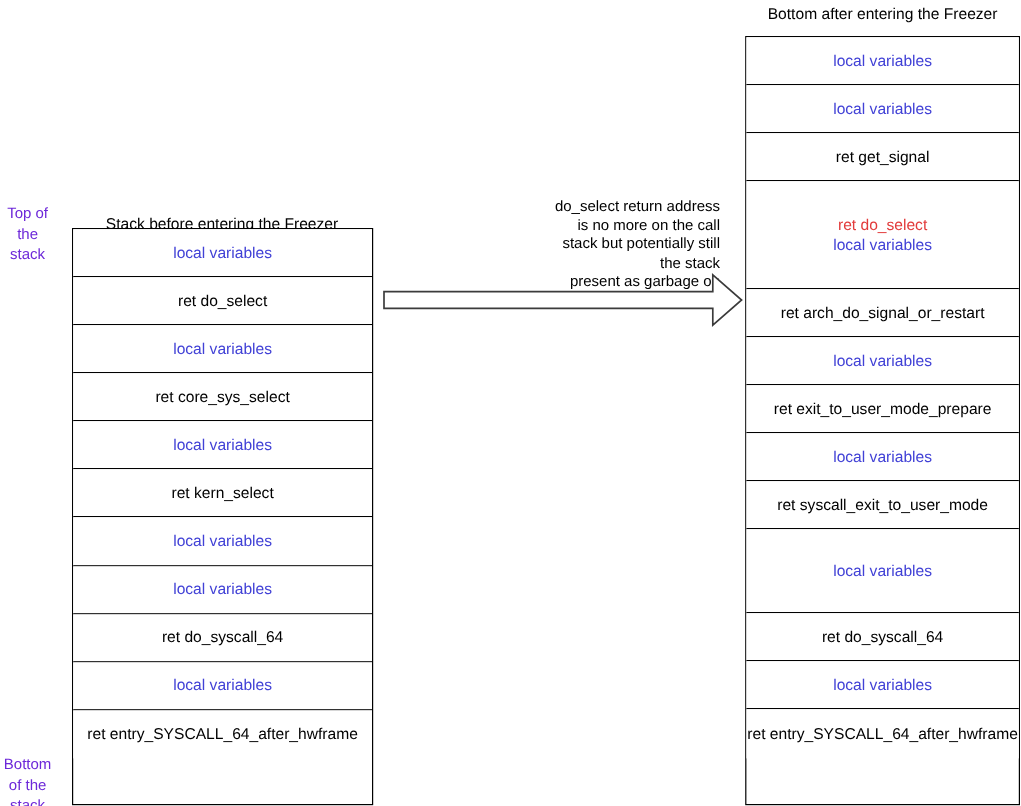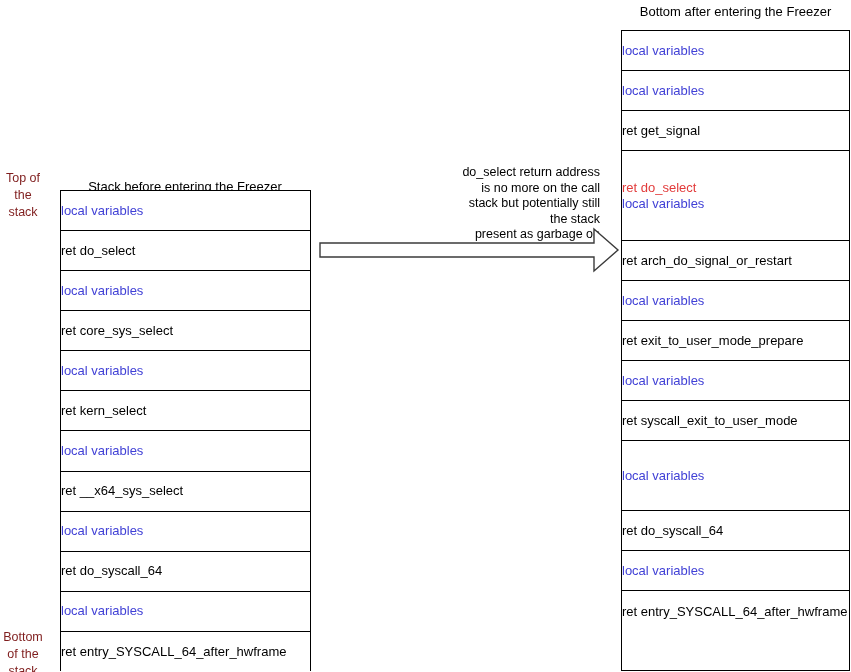--- a/index.html
+++ b/index.html
@@ -25,38 +25,38 @@
     color: #000;
     text-align: center;
     white-space: nowrap;
   }
 
   
   .side-label {
     font-size: 12.5px;
     line-height: 17px;
     text-align: center;
-    color: #7f1d1d;
+    color: #6d28d9;
     width: 46px;
   }
 
   
   .stack {
     border: 1.4px solid #000;
     box-sizing: border-box;
     background: #fff;
     display: flex;
     flex-direction: column;
   }
   .cell {
     box-sizing: border-box;
     border-bottom: 1.4px solid #000;
     display: flex;
     flex-direction: column;
-    align-items: flex-start;
+    align-items: center;
     justify-content: center;
     font-size: 13px;
     line-height: 16px;
     text-align: center;
     background: #fff;
   }
   .cell:last-child { border-bottom: none; }
   .cell.local { color: #4141d6; }
   .cell.ret   { color: #000000; }
   .cell .ret-line   { color: #e23b3b; }
@@ -99,23 +99,20 @@
       <span>ret core_sys_select</span>
     </div>
     <div class="cell local" style="height: 40.0833px; flex: 0 0 40.0833px;">
       <span>local variables</span>
     </div>
     <div class="cell ret" style="height: 40.0833px; flex: 0 0 40.0833px;">
       <span>ret kern_select</span>
     </div>
     <div class="cell local" style="height: 40.0833px; flex: 0 0 40.0833px;">
       <span>local variables</span>
-    </div>
-    <div class="cell ret" style="height: 40.0833px; flex: 0 0 40.0833px;">
-      <span>ret __x64_sys_select</span>
     </div>
     <div class="cell local" style="height: 40.0833px; flex: 0 0 40.0833px;">
       <span>local variables</span>
     </div>
     <div class="cell ret" style="height: 40.0833px; flex: 0 0 40.0833px;">
       <span>ret do_syscall_64</span>
     </div>
     <div class="cell local" style="height: 40.0833px; flex: 0 0 40.0833px;">
       <span>local variables</span>
     </div>

